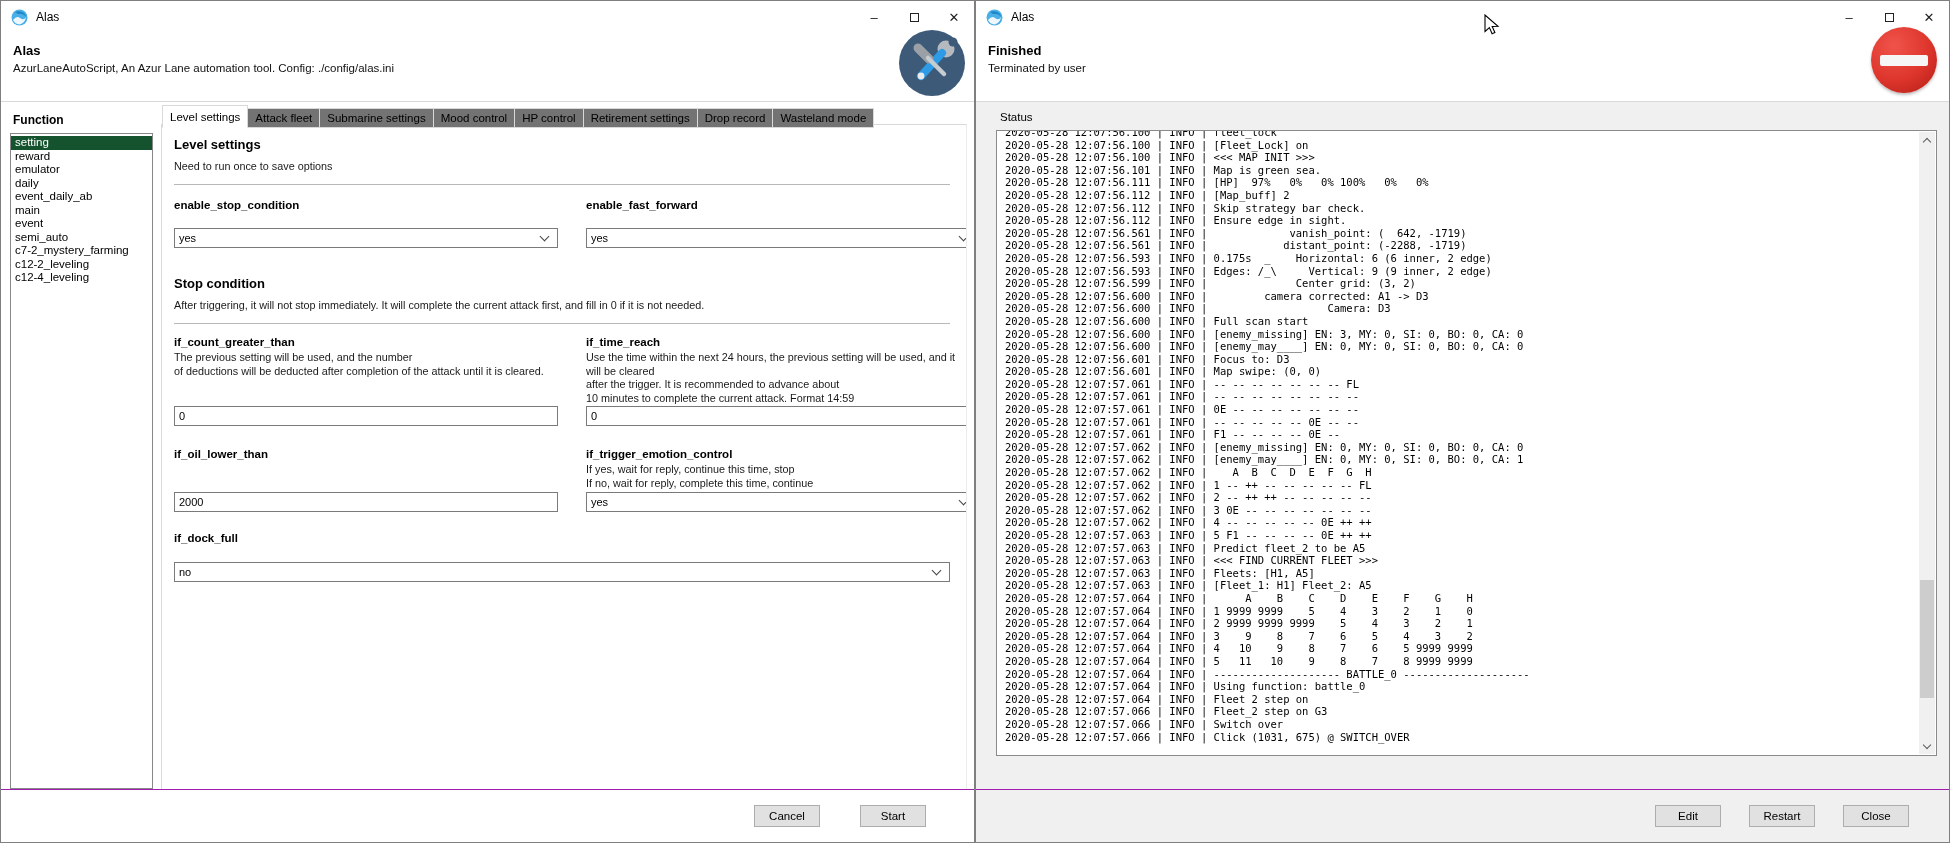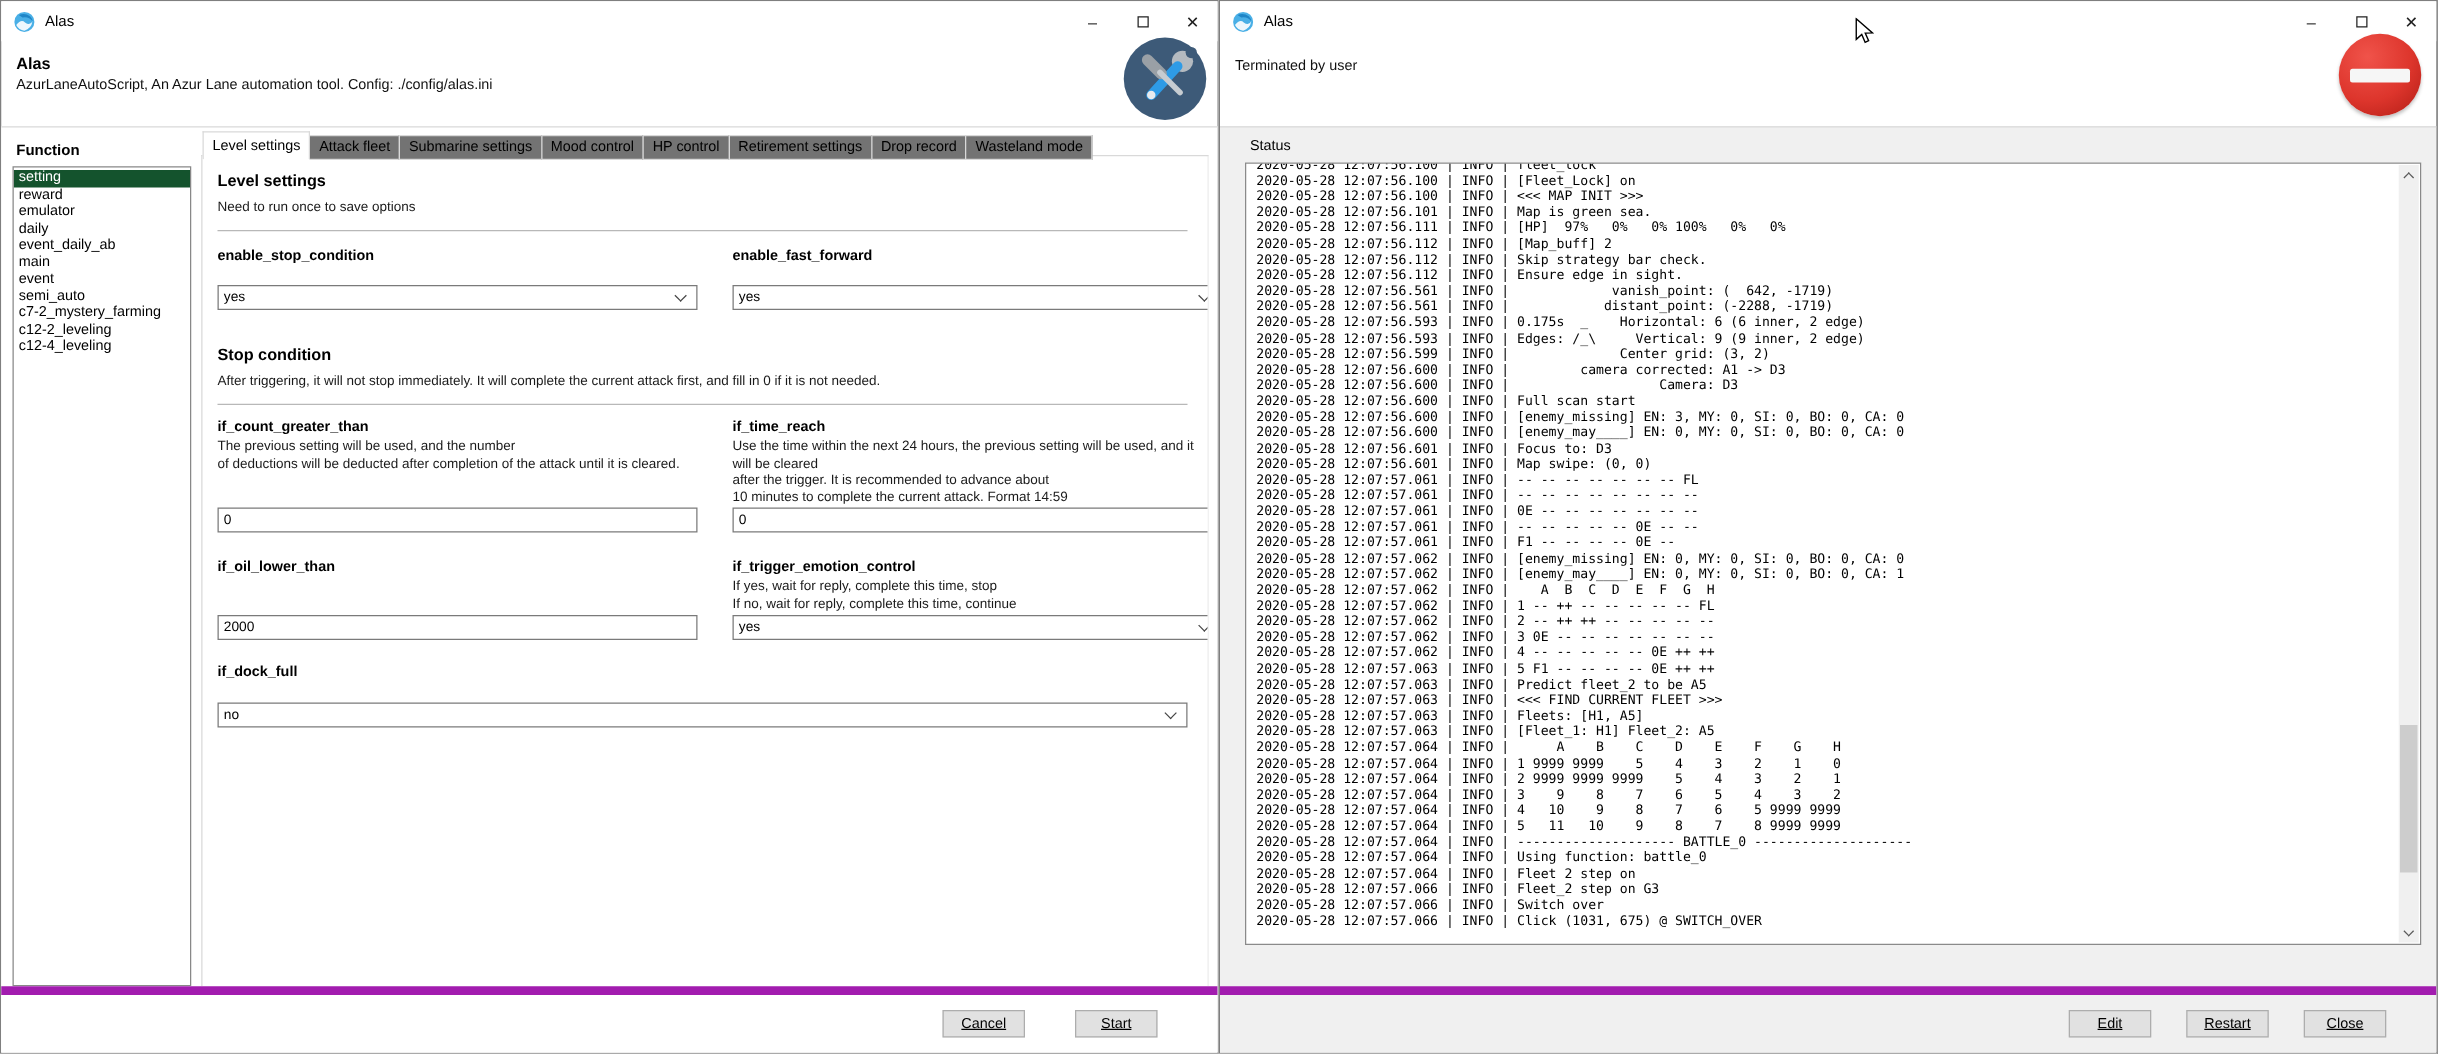--- a/index.html
+++ b/index.html
@@ -61,22 +61,22 @@
 
   input.txt { width:100%; height:20px; border:1px solid #7a7a7a; background:#fff; font-family:"Liberation Sans",sans-serif;
               font-size:11px; padding-left:4px; color:#000; }
   .combo { width:100%; height:20px; border:1px solid #7a7a7a; background:#fff; display:flex; align-items:center;
            justify-content:space-between; font-size:11px; color:#000; padding-left:4px; cursor:default; }
   .chev { width:7px; height:7px; border-right:1.4px solid #444; border-bottom:1.4px solid #444;
           transform:rotate(45deg); margin-right:9px; margin-top:-4px; flex:none; }
   .ctrl-bottom { position:absolute; bottom:0; left:0; right:0; }
 
   
-  .bottombar { position:absolute; left:0; right:0; bottom:0; height:53px; border-top:7px solid #a21caf;
-               display:flex; align-items:center; justify-content:flex-end; background:#fff;text-decoration:underline; }
+  .bottombar { position:absolute; left:0; right:0; bottom:0; height:53px; border-top:1px solid #a21caf;
+               display:flex; align-items:center; justify-content:flex-end; background:#fff; }
   #win-right .bottombar { background:#f0f0f0; }
   .btn { width:66px; height:22px; background:#e1e1e1; border:1px solid #adadad; font-size:11.5px; color:#000;
          display:flex; align-items:center; justify-content:center; cursor:default; font-family:"Liberation Sans",sans-serif; }
   #win-left .bottombar { padding-right:48px; gap:40px; }
   #win-right .bottombar { padding-right:40px; gap:28px; }
 
   
   .status-label { position:absolute; left:24px; top:9px; font-size:11.5px; color:#000; }
   .log-box { position:absolute; left:20px; right:12px; top:28px; bottom:86px; background:#fff; border:1px solid #8a8a8a; }
   .log-clip { position:absolute; left:0; right:17px; top:0; bottom:0; overflow:hidden; }
@@ -199,21 +199,21 @@
           </div>
         </div>
 
         <div class="grid2" style="margin-top:22px">
           <div class="cell" style="height:64px">
             <div class="fld-label">if_oil_lower_than</div>
             <input class="txt ctrl-bottom" value="2000" style="">
           </div>
           <div class="cell" style="height:64px">
             <div class="fld-label">if_trigger_emotion_control</div>
-            <div class="fld-help">If yes, wait for reply, complete this time, stop</div>
+            <div class="fld-help">If yes, wait for reply, continue this time, stop</div>
             <div class="fld-help" style="margin-top:0">If no, wait for reply, complete this time, continue</div>
             <div class="combo ctrl-bottom">
               <span>yes</span>
               <span class="chev"></span>
             </div>
           </div>
         </div>
 
         <div style="margin-top:20px">
           <div class="fld-label">if_dock_full</div>
@@ -242,20 +242,21 @@
       <div class="win-controls">
         <div class="win-btn">–</div>
         <div class="win-btn">
             <span class="max-box"></span>
           </div>
         <div class="win-btn">✕</div>
       </div>
     </div>
 
     <div class="header">
+      <div class="header-title">Finished</div>
       <div class="header-sub">Terminated by user</div>
       <div class="stop-circle">
           <div class="stop-bar"></div>
         </div>
     </div>
 
     <div class="body">
       <div class="status-label">Status</div>
       <div class="log-box">
         <div class="log-clip">

